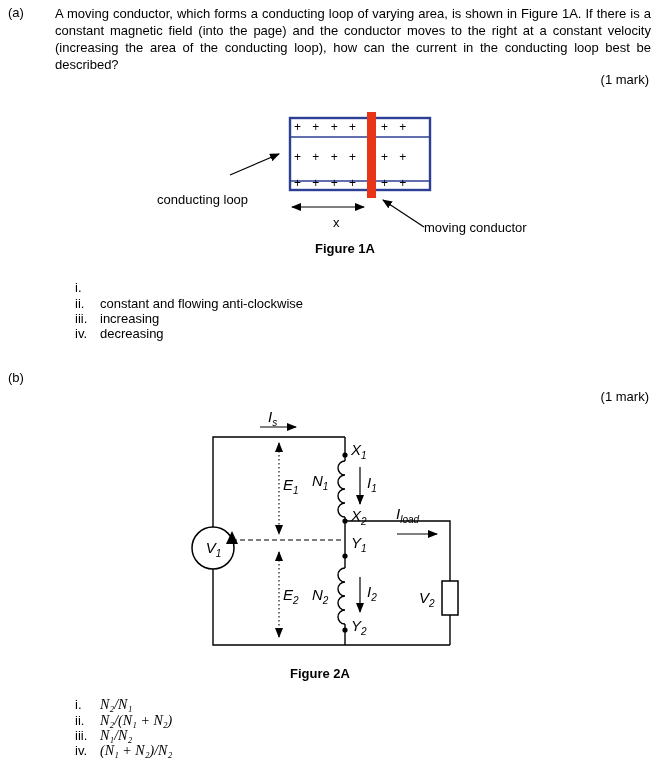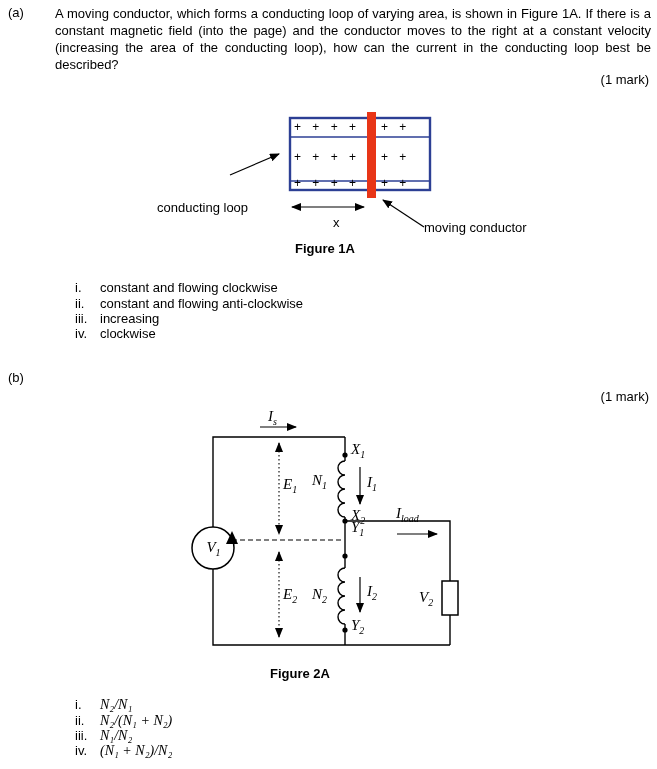--- a/index.html
+++ b/index.html
@@ -10,24 +10,24 @@
   html,body{margin:0;padding:0;background:#fff;}
   .page{position:relative;width:657px;height:769px;background:#fff;overflow:hidden;
         font-family:"Liberation Sans",sans-serif;font-size:13px;color:var(--text);}
   .abs{position:absolute;}
   .qlabel{width:40px;}
   .qtext{text-align:justify;line-height:17px;}
   .marks{text-align:center;}
   .opt{display:flex;line-height:15px;}
   .optnum{width:25px;flex:0 0 25px;}
   .mathit{font-family:"Liberation Serif",serif;font-style:italic;font-size:14px;}
-  .figcap{font-weight:bold;text-align:left;}
+  .figcap{font-weight:bold;text-align:center;}
   .plusrow{font-size:12px;letter-spacing:4px;white-space:pre;}
   .figlabel{font-size:13px;white-space:nowrap;}
-  .clabel{font-family:Liberation Serif, serif;font-style:italic;font-size:15px;
+  .clabel{font-family:Liberation Sans, sans-serif;font-style:italic;font-size:15px;
           line-height:15px;white-space:nowrap;}
   .clabel sub{font-size:10px;}
   .fig-layer{position:absolute;left:0;top:0;width:657px;height:769px;pointer-events:none;}
   .wire{stroke:#000;stroke-width:1.4;fill:none;}
   .thin{stroke:#000;stroke-width:1.2;fill:none;}
   .dotted{stroke:#000;stroke-width:1.1;fill:none;stroke-dasharray:1.5 2.5;}
   .dashed{stroke:#000;stroke-width:1.2;fill:none;stroke-dasharray:5 3;}
   .loopline{stroke:var(--loop-blue);fill:none;}
   .dot{fill:#000;}
 </style>
@@ -89,40 +89,39 @@
   <div class="abs qtext" style="left:55px;top:5px;width:596px">A moving conductor, which forms a conducting loop of varying area, is shown in Figure 1A. If there is a constant magnetic field (into the page) and the conductor moves to the right at a constant velocity (increasing the area of the conducting loop), how can the current in the conducting loop best be described?</div>
   <div class="abs marks" style="right:8px;top:72px">(1 mark)</div>
 
   <div class="abs plusrow" style="left:294px;top:120px">+ + + +</div>
   <div class="abs plusrow" style="left:381px;top:120px">+ +</div>
   <div class="abs plusrow" style="left:294px;top:150px">+ + + +</div>
   <div class="abs plusrow" style="left:381px;top:150px">+ +</div>
   <div class="abs plusrow" style="left:294px;top:176px">+ + + +</div>
   <div class="abs plusrow" style="left:381px;top:176px">+ +</div>
 
-  <div class="abs figlabel" style="left:157px;top:200px">conducting loop</div>
+  <div class="abs figlabel" style="left:157px;top:192px">conducting loop</div>
   <div class="abs figlabel" style="left:333px;top:215px">x</div>
   <div class="abs figlabel" style="left:424px;top:220px">moving conductor</div>
   <div class="abs figcap" style="left:295px;top:241px;width:100px">Figure 1A</div>
 
   <div class="abs opt" style="left:75px;top:280px">
     <span class="optnum">i.</span>
-    <span>constant and flowing clockwise</span>
   </div>
   <div class="abs opt" style="left:75px;top:296px">
     <span class="optnum">ii.</span>
     <span>constant and flowing anti-clockwise</span>
   </div>
   <div class="abs opt" style="left:75px;top:311px">
     <span class="optnum">iii.</span>
     <span>increasing</span>
   </div>
   <div class="abs opt" style="left:75px;top:326px">
     <span class="optnum">iv.</span>
-    <span>clockwise</span>
+    <span>decreasing</span>
   </div>
 
   <div class="abs qlabel" style="left:8px;top:370px">(b)</div>
   <div class="abs marks" style="right:8px;top:389px">(1 mark)</div>
 
   <div class="abs clabel" style="left:268px;top:409px">
     <span>I</span><sub>s</sub>
   </div>
   <div class="abs clabel" style="left:351px;top:442px">
     <span>X</span><sub>1</sub>
@@ -135,21 +134,21 @@
   </div>
   <div class="abs clabel" style="left:367px;top:475px">
     <span>I</span><sub>1</sub>
   </div>
   <div class="abs clabel" style="left:351px;top:508px">
     <span>X</span><sub>2</sub>
   </div>
   <div class="abs clabel" style="left:396px;top:506px">
     <span>I</span><sub>load</sub>
   </div>
-  <div class="abs clabel" style="left:351px;top:520px">
+  <div class="abs clabel" style="left:351px;top:535px">
     <span>Y</span><sub>1</sub>
   </div>
   <div class="abs clabel" style="left:201px;top:540px;width:25px;text-align:center">
     <span>V</span><sub>1</sub>
   </div>
   <div class="abs clabel" style="left:283px;top:587px">
     <span>E</span><sub>2</sub>
   </div>
   <div class="abs clabel" style="left:312px;top:587px">
     <span>N</span><sub>2</sub>

